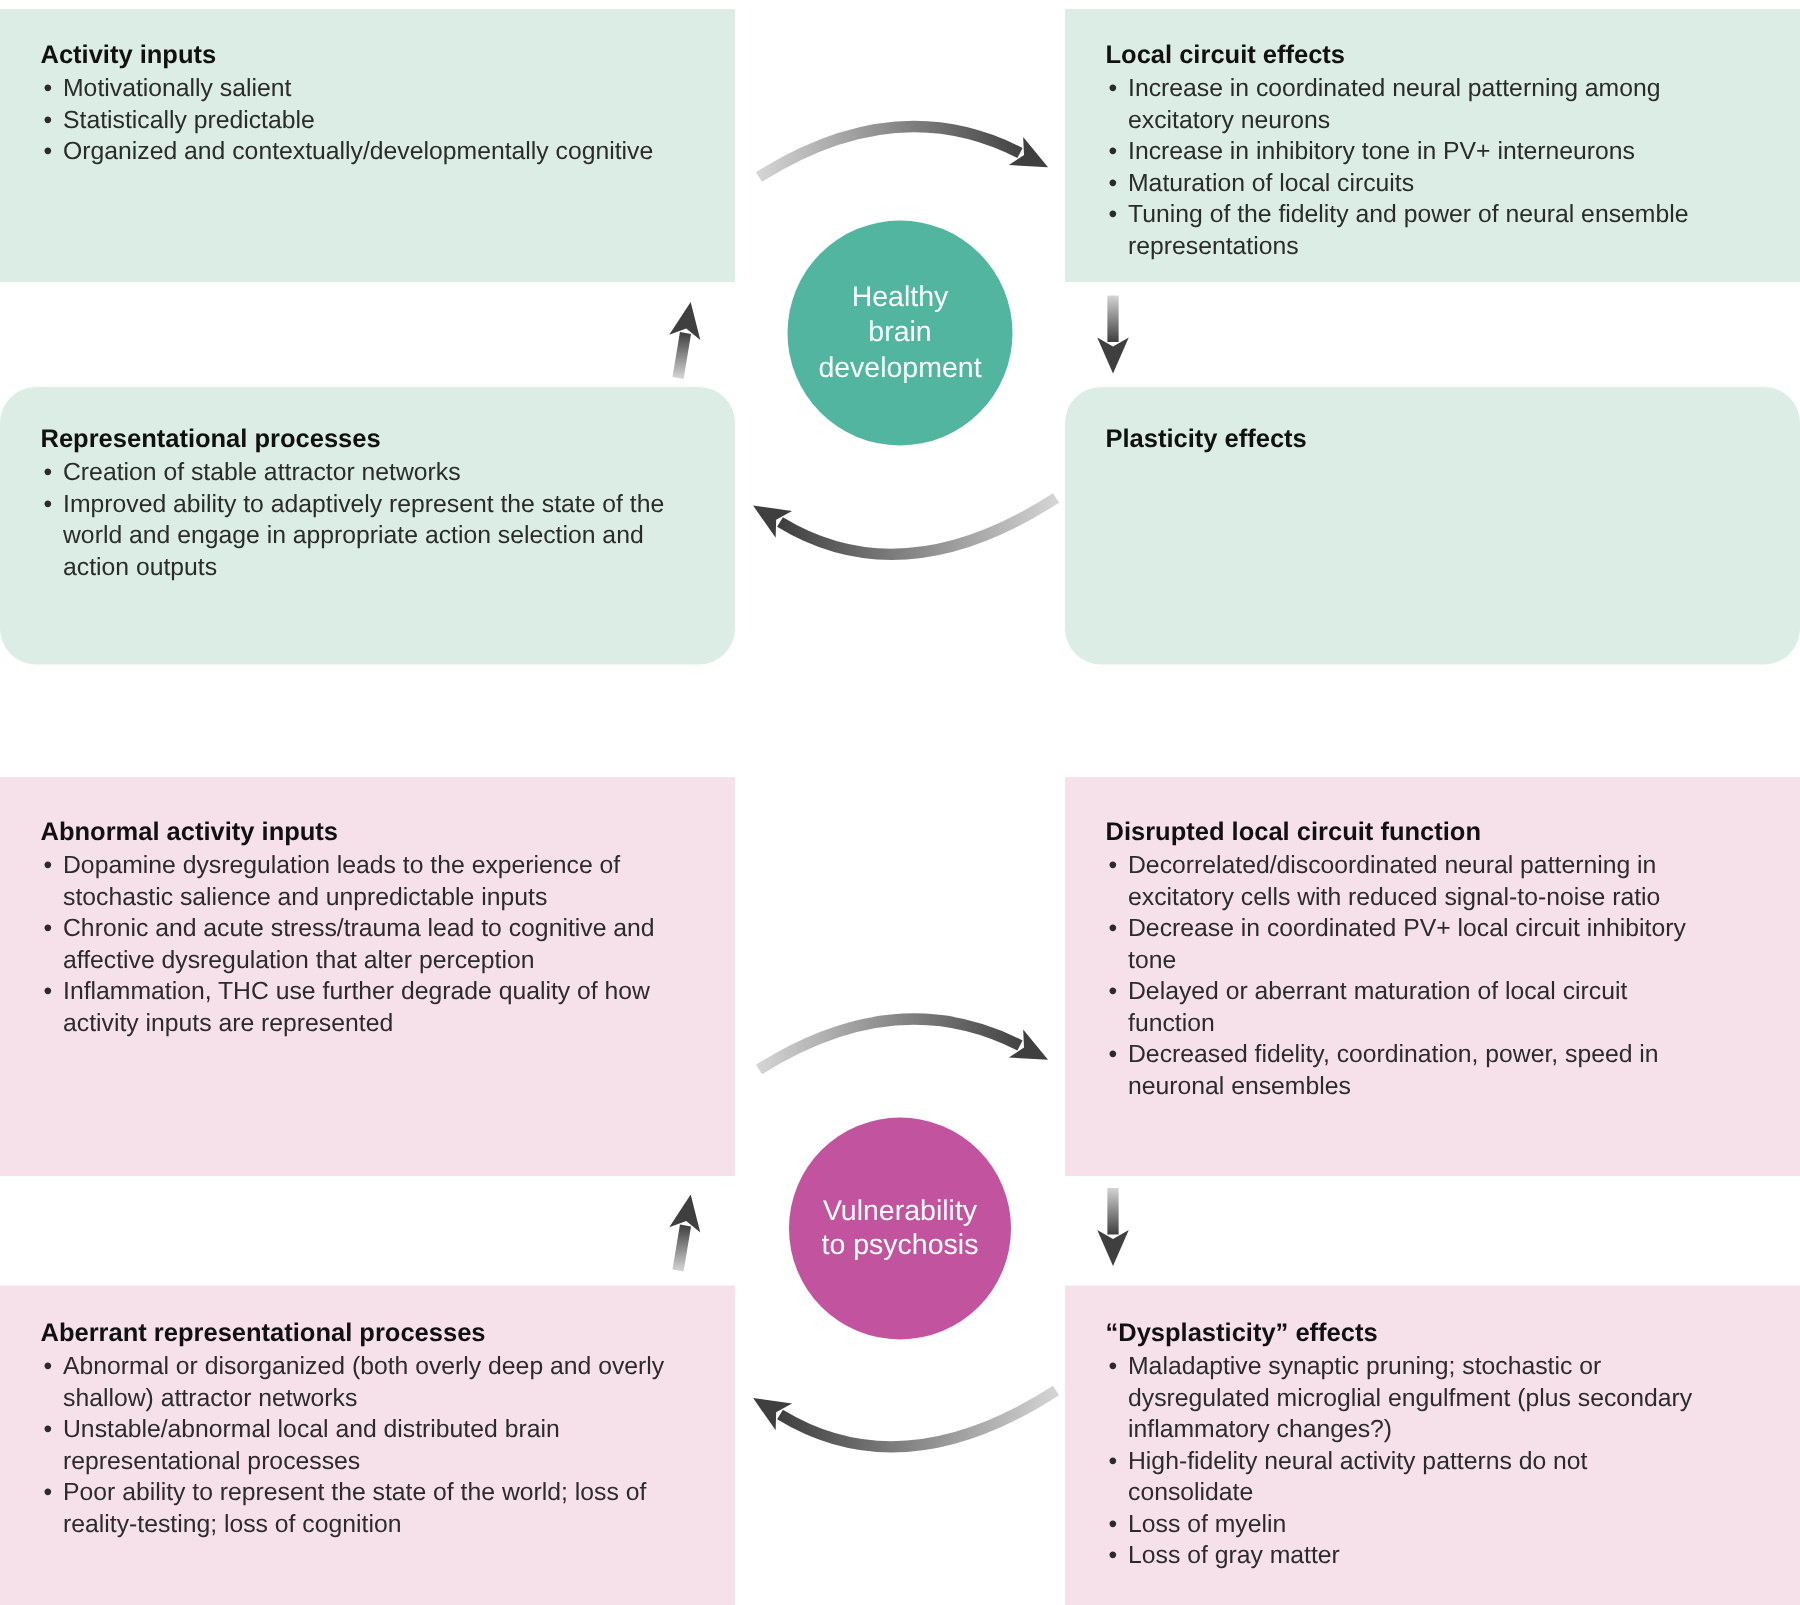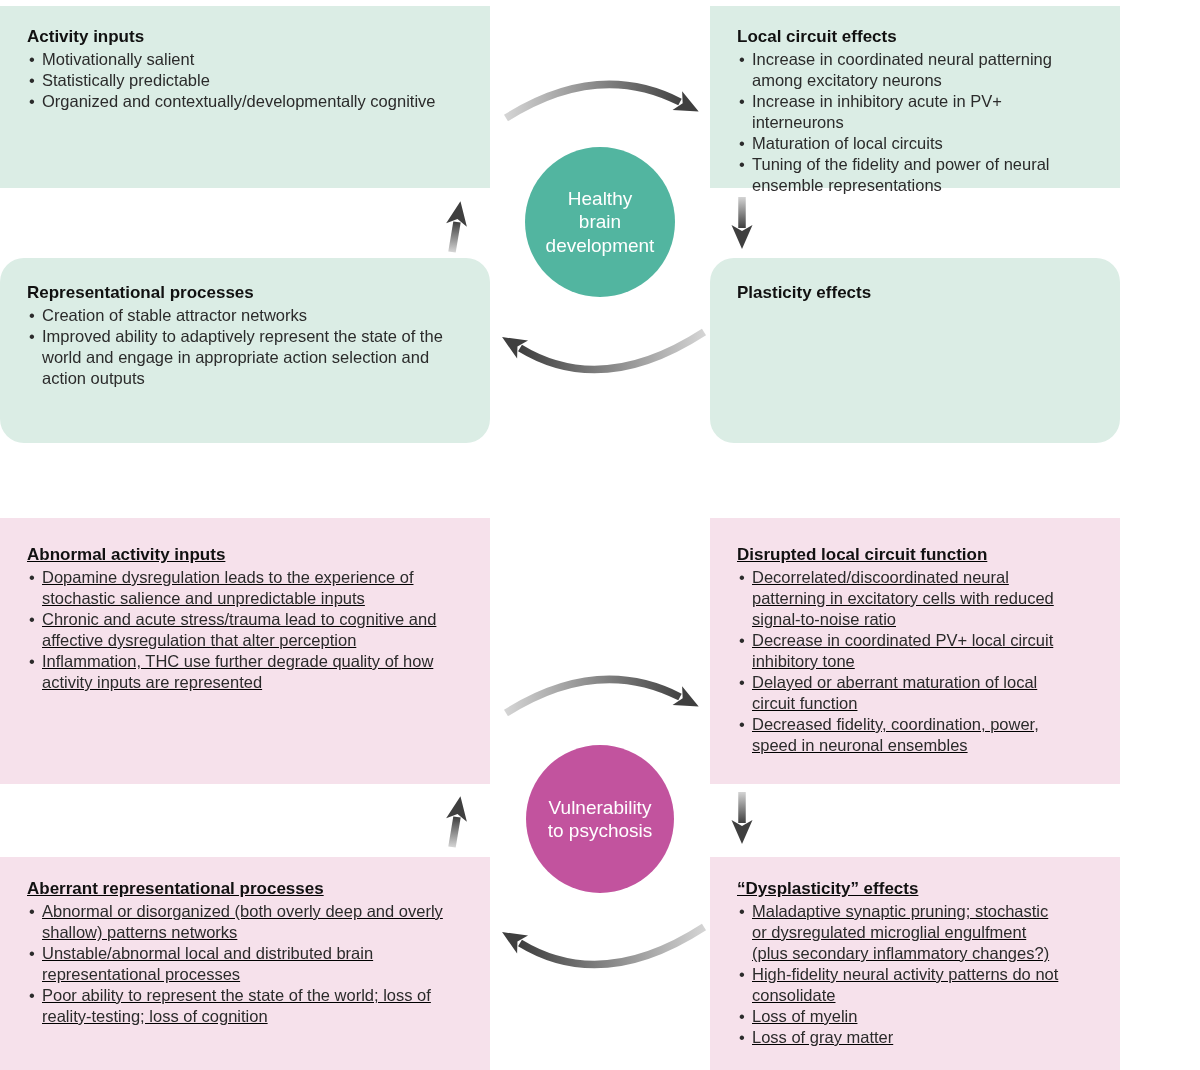--- a/index.html
+++ b/index.html
@@ -16,23 +16,23 @@
   html,body{margin:0;padding:0;background:var(--page-bg);}
   .stage{
     position:relative;width:1200px;height:1070px;background:var(--page-bg);
     font-family:"Liberation Sans",sans-serif;overflow:hidden;
   }
   .box{
     position:absolute;box-sizing:border-box;
     padding-left:27px;padding-right:30px;
   }
   .box.green{background:var(--healthy-box-bg);}
-  .box.pink{background:var(--psychosis-box-bg);text-decoration:underline;}
+  .box.pink{background:var(--psychosis-box-bg);}
   .box.colL{left:0;width:490px;}
-  .box.colR{left:710px;width:410px;padding-right:56px;}
+  .box.colR{left:710px;width:490px;padding-right:56px;}
   .box.r1{top:6px;height:182px;padding-top:20px;}
   .box.r2{top:258px;height:185px;padding-top:24px;border-radius:24px;}
   .box.r3{top:518px;height:266px;padding-top:26px;}
   .box.r4{top:857px;height:213px;padding-top:21px;}
   .box h3{
     margin:0 0 2px 0;font-size:17px;line-height:21px;
     font-weight:bold;color:var(--title-text);
   }
   .box ul{
     margin:0;padding:0 0 0 2px;list-style:none;
@@ -62,21 +62,21 @@
         <li>Motivationally salient</li>
         <li>Statistically predictable</li>
         <li>Organized and  contextually/developmentally cognitive</li>
       </ul>
   </section>
 
   <section class="box green colR r1">
     <h3>Local circuit effects</h3>
     <ul>
         <li>Increase in coordinated neural patterning among excitatory neurons</li>
-        <li>Increase in inhibitory acute in PV+ interneurons</li>
+        <li>Increase in inhibitory tone in PV+ interneurons</li>
         <li>Maturation of local circuits</li>
         <li>Tuning of the fidelity and power of neural ensemble representations</li>
       </ul>
   </section>
 
   <section class="box green colL r2">
     <h3>Representational processes</h3>
     <ul>
         <li>Creation of stable attractor networks</li>
         <li>Improved ability to adaptively represent the state of the world and engage in appropriate action selection and action outputs</li>
@@ -102,21 +102,21 @@
         <li>Decorrelated/discoordinated neural patterning in excitatory cells with reduced signal-to-noise ratio</li>
         <li>Decrease in coordinated PV+ local circuit inhibitory tone</li>
         <li>Delayed or aberrant maturation of local circuit function</li>
         <li>Decreased fidelity, coordination, power, speed in neuronal ensembles</li>
       </ul>
   </section>
 
   <section class="box pink colL r4">
     <h3>Aberrant representational processes</h3>
     <ul>
-        <li>Abnormal or disorganized (both overly deep and overly shallow) patterns networks</li>
+        <li>Abnormal or disorganized (both overly deep and overly shallow) attractor networks</li>
         <li>Unstable/abnormal local and distributed brain representational processes</li>
         <li>Poor ability to represent the state of the world; loss of reality-testing; loss of cognition</li>
       </ul>
   </section>
 
   <section class="box pink colR r4">
     <h3>“Dysplasticity” effects</h3>
     <ul>
         <li>Maladaptive synaptic pruning; stochastic or dysregulated microglial engulfment (plus secondary inflammatory changes?)</li>
         <li>High-fidelity neural activity patterns do not consolidate</li>

